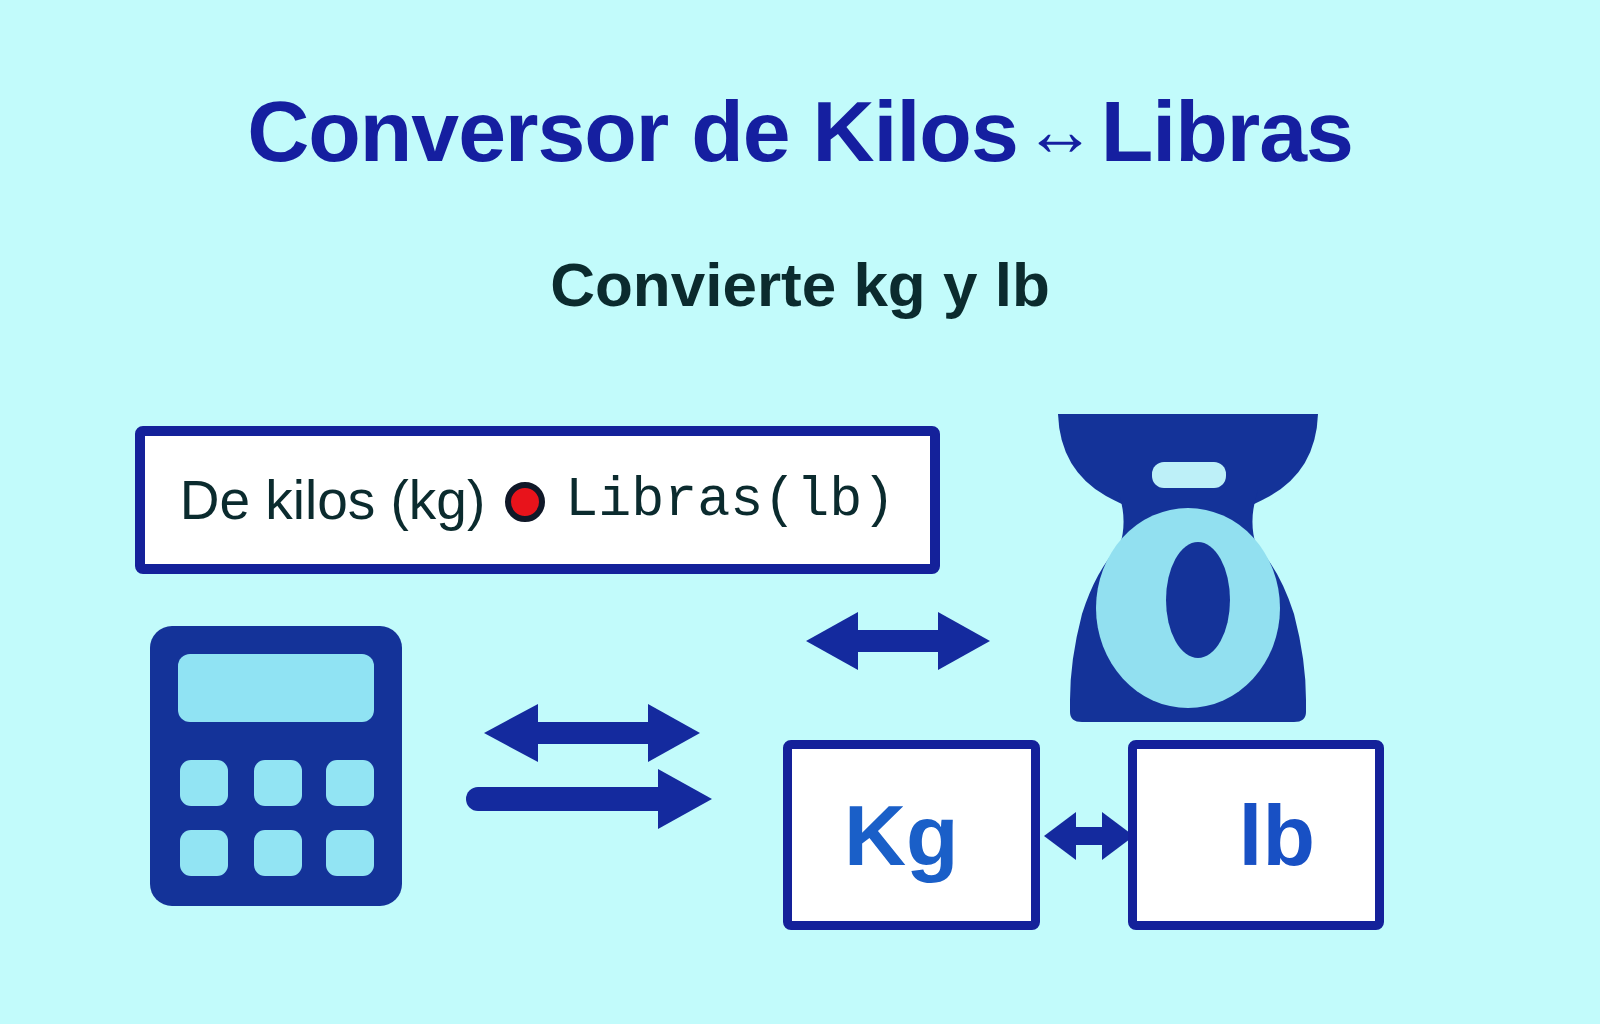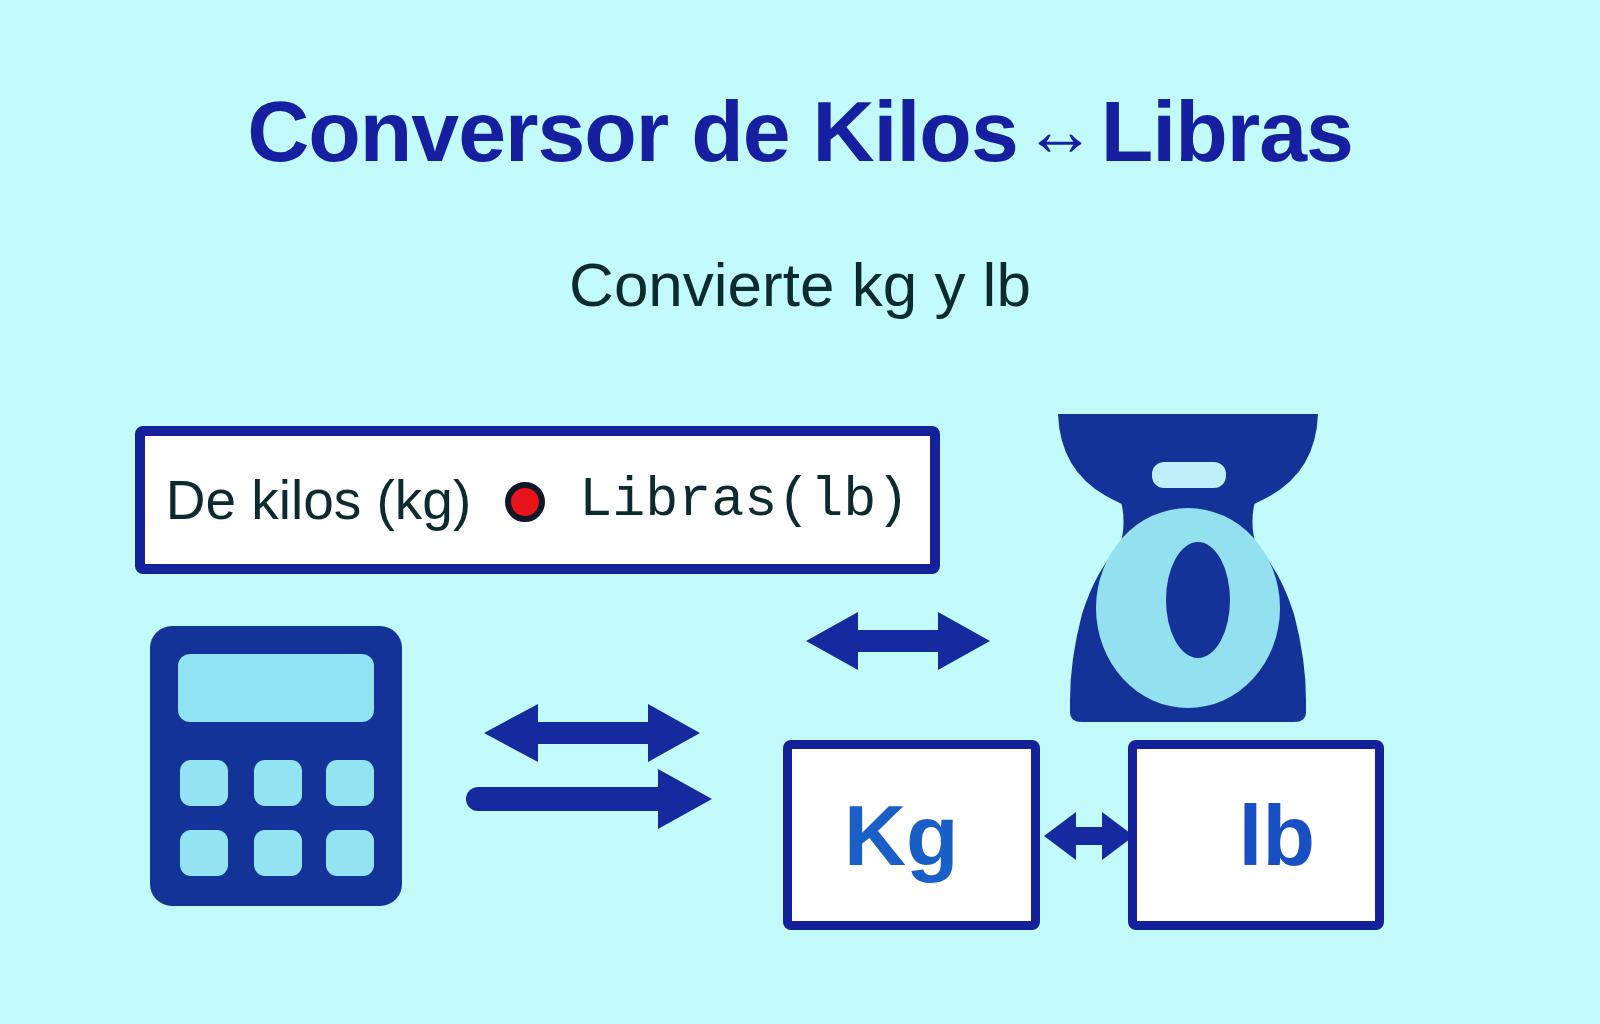--- a/index.html
+++ b/index.html
@@ -43,21 +43,21 @@
     padding: 0 6px;
   }
 
   .subtitle {
     position: absolute;
     left: 0;
     top: 252px;
     width: 1600px;
     text-align: center;
     font-size: 62px;
-    font-weight: normal;
+    font-weight: bold;
     color: #0b2b2e;
     white-space: nowrap;
     line-height: 1.05;
   }
 
   
   .selector-box {
     position: absolute;
     left: 135px;
     top: 426px;
@@ -70,21 +70,21 @@
     display: flex;
     align-items: center;
     justify-content: center;
   }
   .selector-text {
     font-size: 55px;
     color: #0b2b2e;
     white-space: nowrap;
     display: flex;
     align-items: center;
-    gap: 18px;
+    gap: 4px;
   }
   .sel-left { padding-right: 16px; }
   .sel-right { padding-left: 16px; font-family: Liberation Mono, monospace; }
   .radio-dot {
     width: 40px;
     height: 40px;
     border-radius: 50%;
     background: #e8131b;
     border: 6px solid #101828;
     box-sizing: border-box;

